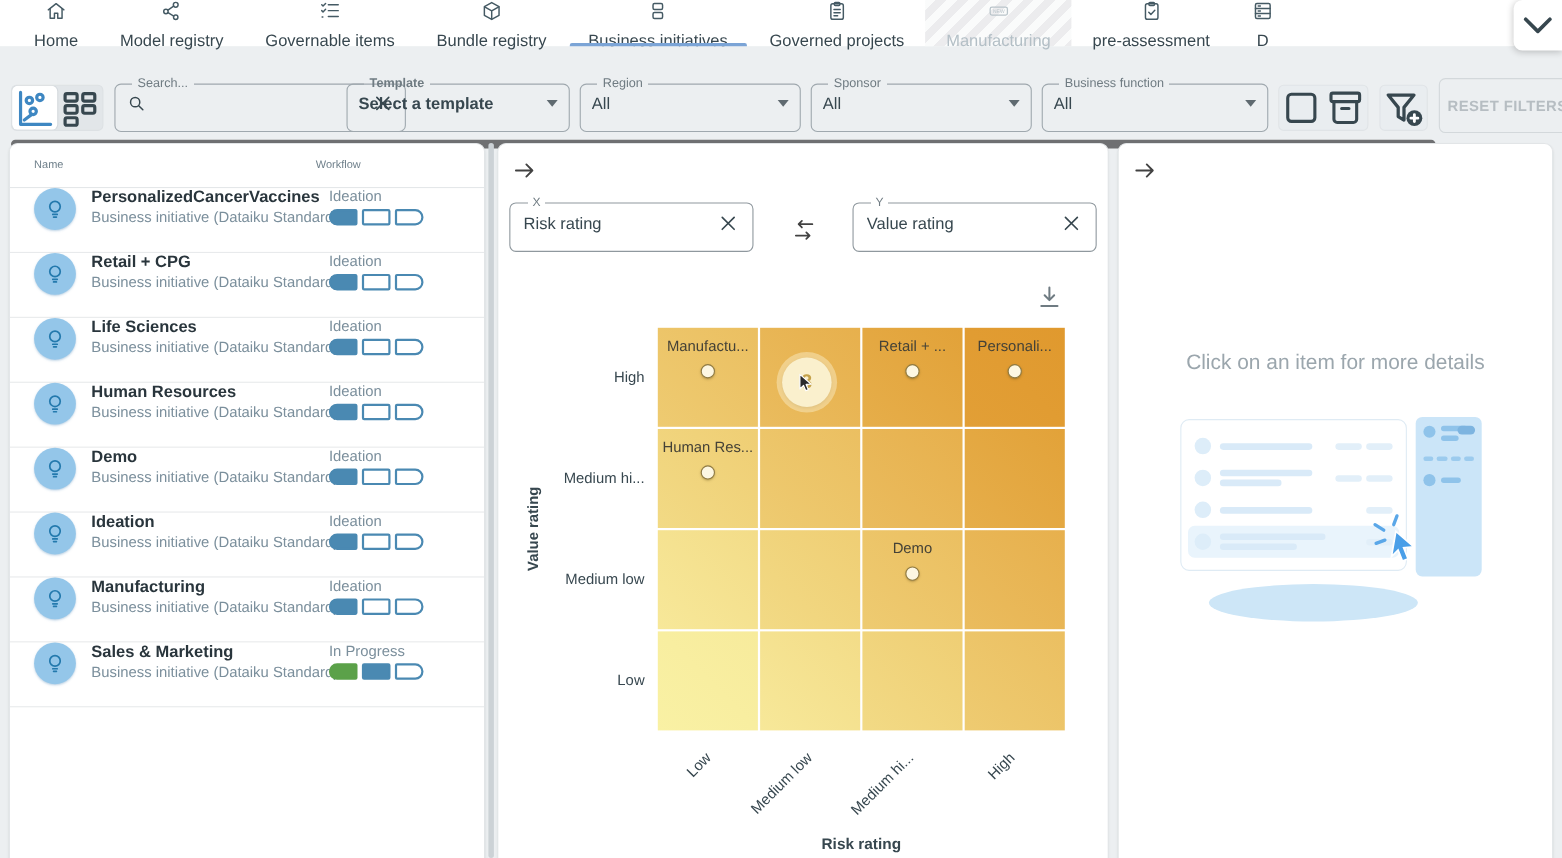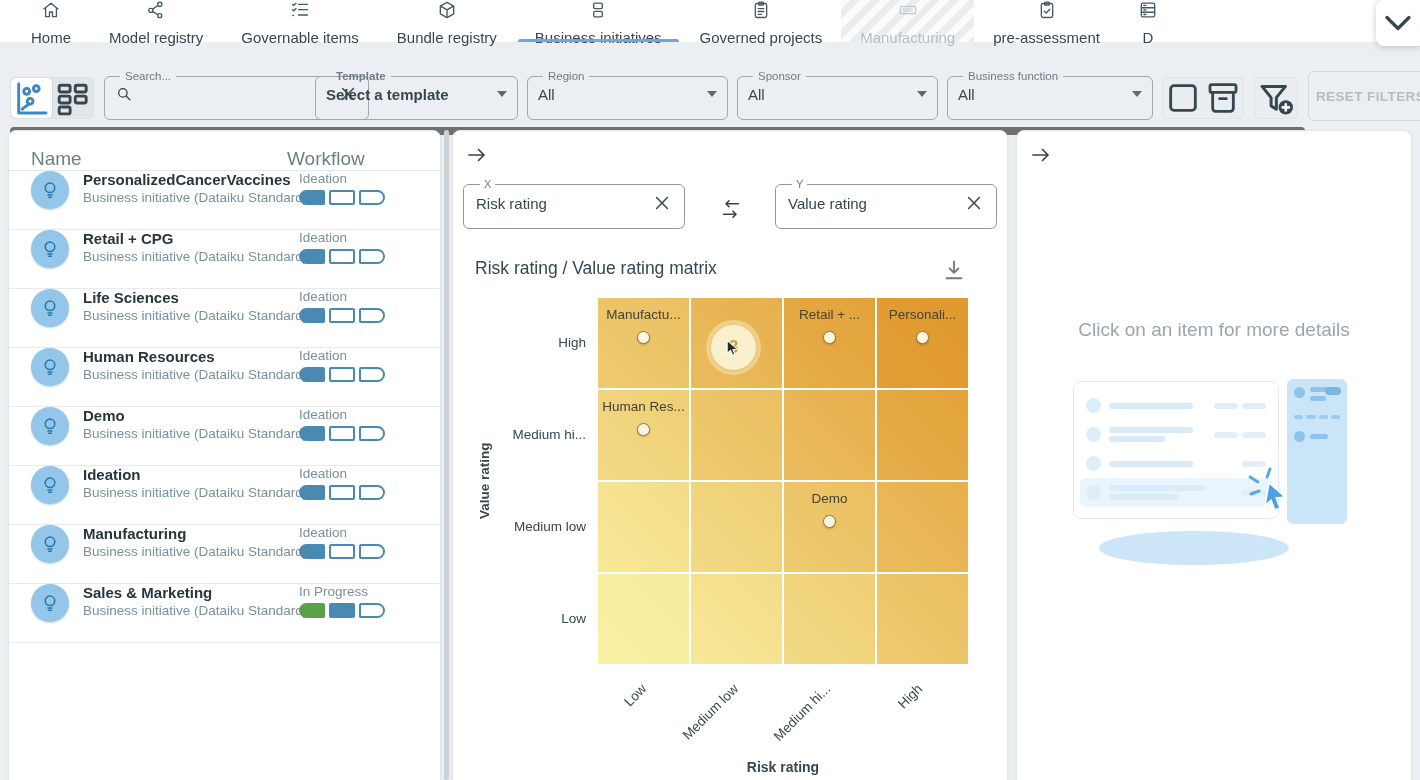--- a/index.html
+++ b/index.html
@@ -50,21 +50,21 @@
   .h-scrollbar { position:absolute; left:10px; top:70px; width:1295px; height:8px; background:#6f7072; border-radius:4px; }
 
   
   .panel { position:absolute; top:130px; background:#fff; border:1px solid #e2e5e7; border-radius:8px; box-shadow:0 1px 2px rgba(0,0,0,.05); }
   .list-panel { left:8px; width:433px; height:662px; overflow:hidden; }
   .v-scrollbar { position:absolute; left:444px; top:130px; width:5px; height:650px; background:#ccd2d6; border-radius:3px; }
   .matrix-panel { left:452px; width:556px; height:662px; }
   .details-panel { left:1016px; width:396px; height:662px; }
 
   
-  .list-head { display:flex; align-items:flex-end; height:40px; padding:0 22px; border-bottom:1px solid #e4e7e9; color:#6e7f8a; font-size:19px; }
+  .list-head { display:flex; align-items:center; height:40px; padding:0 22px; border-bottom:1px solid #e4e7e9; color:#6e7f8a; font-size:10px; }
   .list-head .col-name { flex:1; }
   .list-head .col-wf { width:131px; }
   .li-row { display:flex; align-items:flex-start; height:59px; padding:0 10px 0 22px; border-bottom:1px solid #e8eaec; cursor:pointer; }
   .avatar { width:38px; height:38px; border-radius:50%; background:#94c6e9; display:grid; place-items:center; margin-right:14px; flex:none; box-shadow:0 1px 2px rgba(70,130,180,.35); }
   .avatar svg { width:22px; height:22px; color:#2379ad; }
   .li-main { flex:1; min-width:0; }
   .li-name { font-size:15px; font-weight:bold; color:#29353c; line-height:18px; white-space:nowrap; }
   .li-sub { font-size:13.5px; color:#7b8f9c; line-height:17px; white-space:nowrap; }
   .li-wf { width:131px; flex:none; }
   .wf-label { font-size:13.5px; color:#7b8f9c; margin-bottom:4px; }
@@ -549,21 +549,20 @@
     <div class="fld-row">
       <span class="fld-value">Value rating</span>
       <button class="clear-x"><span style="display: inline-flex;">
             <svg viewBox="0 0 24 24" fill="none" stroke="currentColor" stroke-width="1.8" stroke-linecap="round" stroke-linejoin="round" style="width:100%;height:100%">
               <path d="M5.5 5.5 18.5 18.5M18.5 5.5 5.5 18.5"></path>
             </svg>
           </span></button>
     </div>
   </fieldset>
 
-  <div class="chart-title">Risk rating / Value rating matrix</div>
   <button class="dl-btn"><span style="display: inline-flex;">
         <svg viewBox="0 0 24 24" fill="none" stroke="currentColor" stroke-width="1.7" stroke-linecap="round" stroke-linejoin="round" style="width:100%;height:100%">
           <path d="M12 4v10.2M8 10.6l4 4 4-4M5.2 19.6h13.6"></path>
         </svg>
       </span></button>
 
   <div class="y-axis-title">Value rating</div>
   <div class="matrix-grid" id="matrix-grid">
       <div class="mx-cell" style="background: linear-gradient(45deg, rgb(238, 203, 113), rgb(235, 191, 97));">
         <div class="mx-lab">Manufactu...</div>

